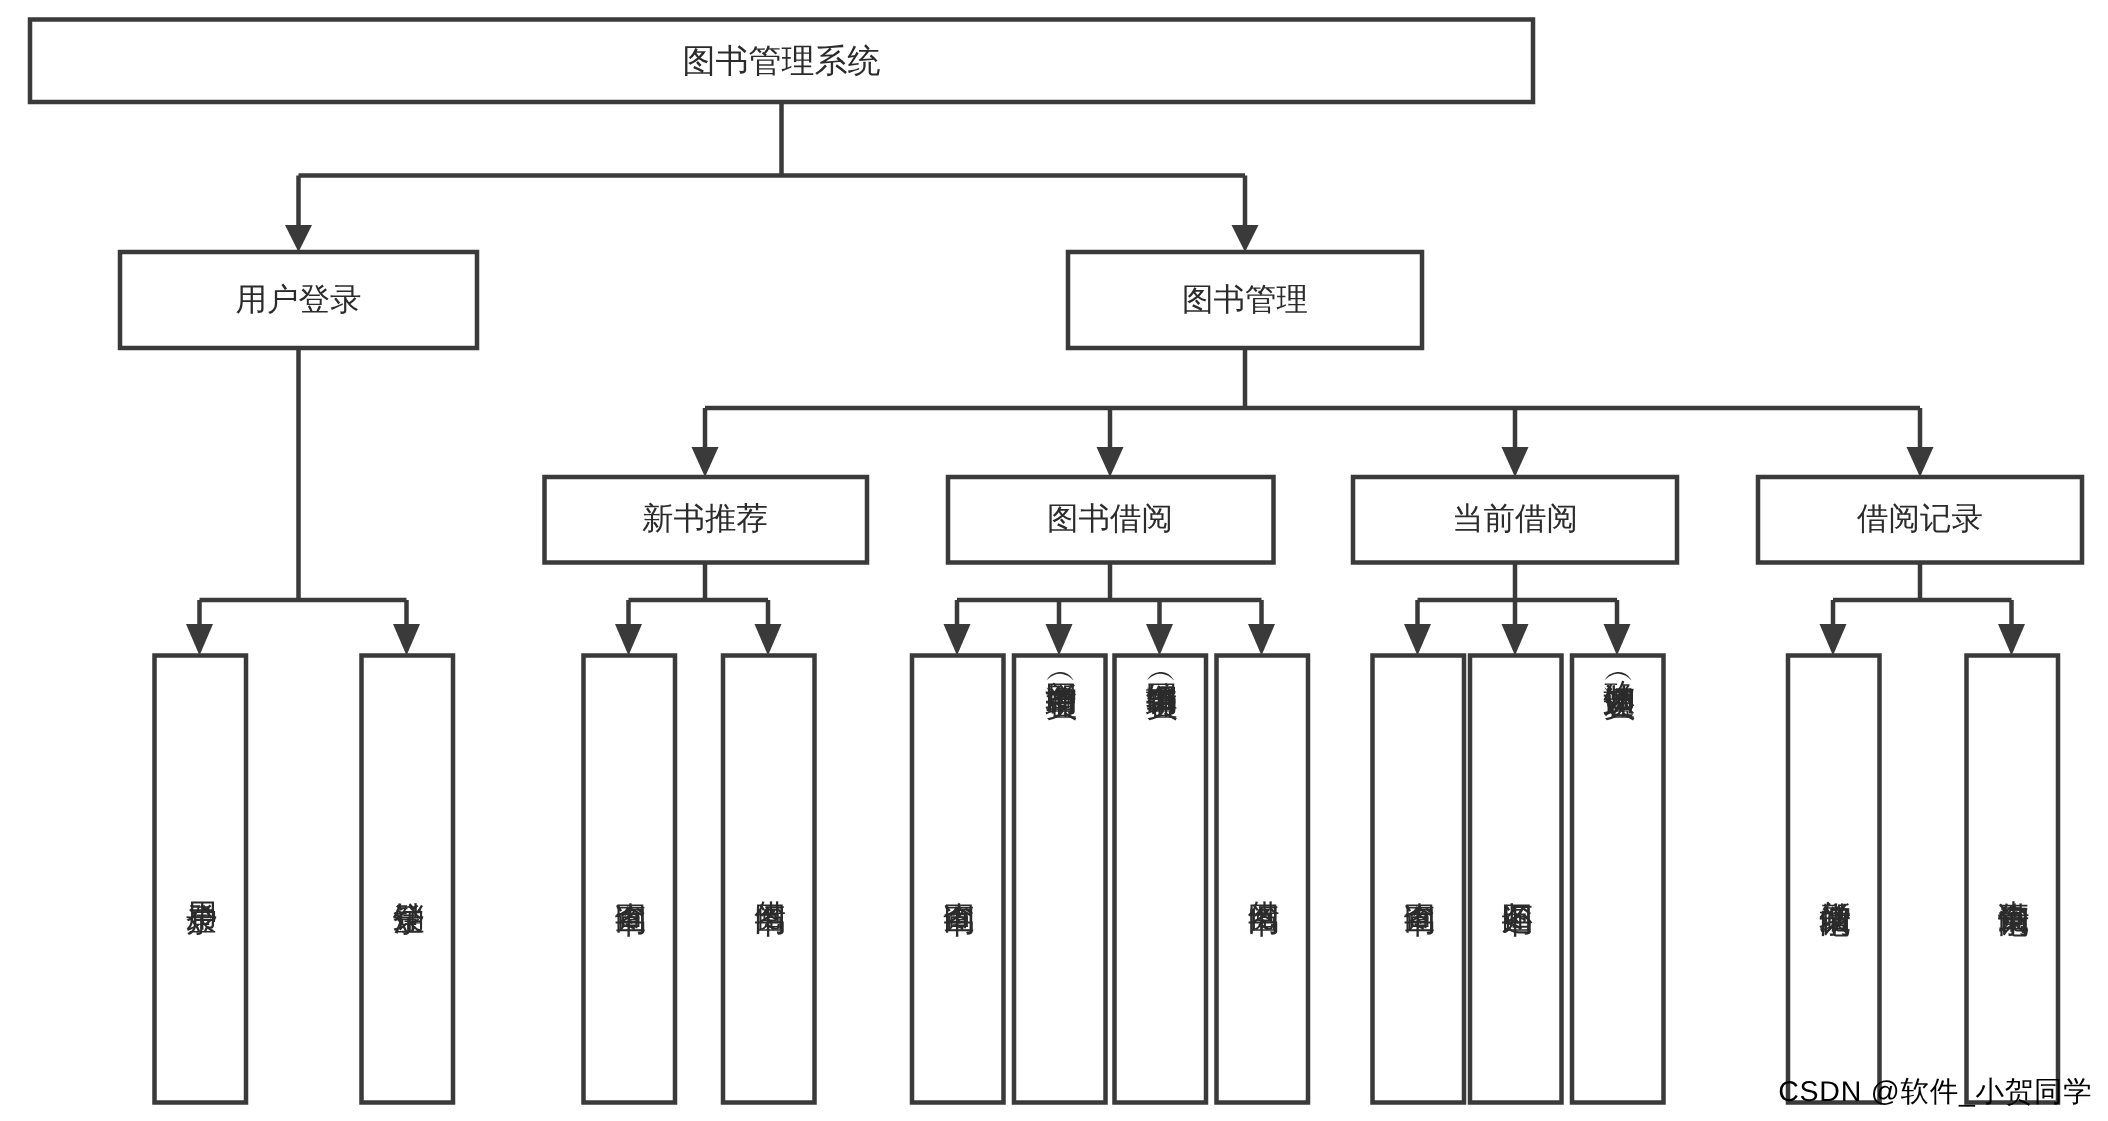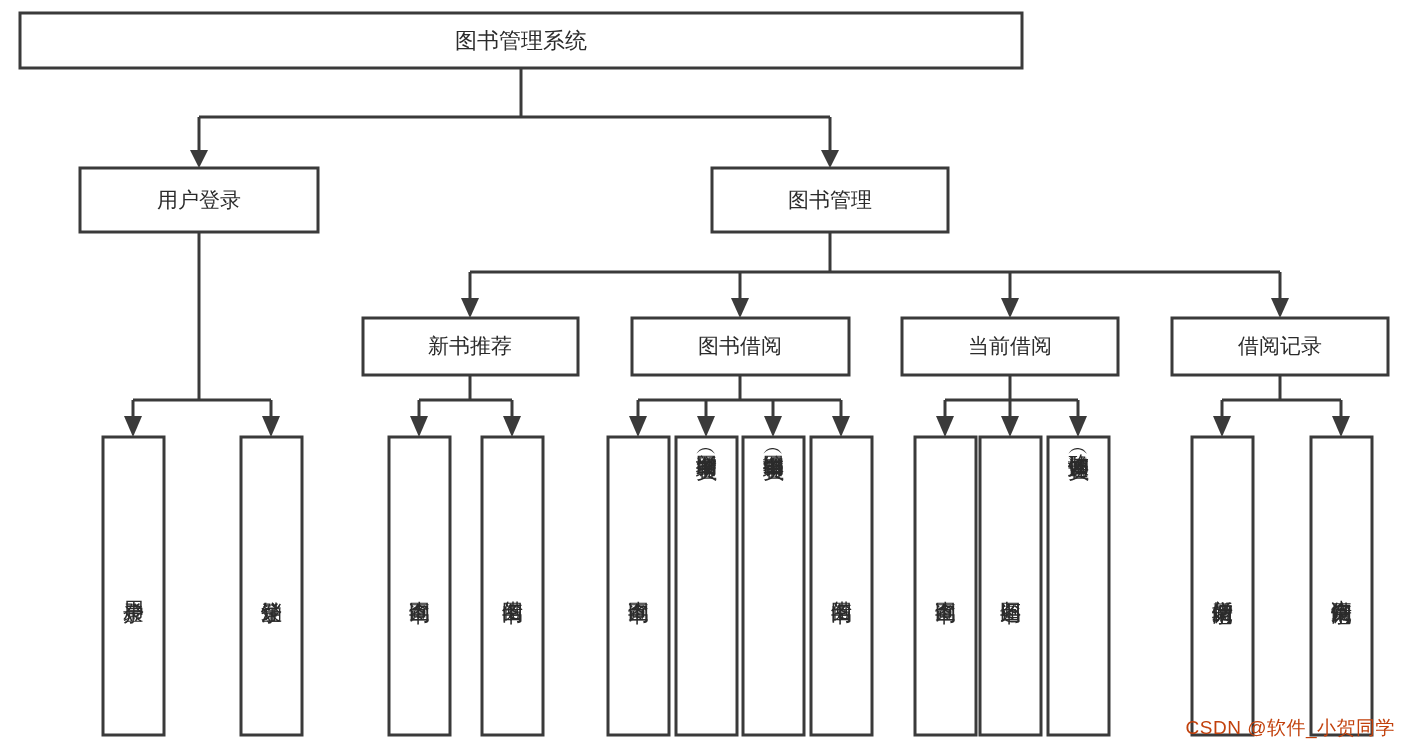--- a/index.html
+++ b/index.html
@@ -71,21 +71,21 @@
     color: #2b2b2b;
     letter-spacing: 1px;
     white-space: nowrap;
   }
   .watermark {
     position: absolute;
     right: 10px;
     bottom: 6px;
     font-family: "Liberation Sans", "DejaVu Sans", sans-serif;
     font-size: 19px;
-    color: #c2410c;
+    color: #000000;
     letter-spacing: 0.5px;
     white-space: nowrap;
   }
 </style>
 </head>
 <body>
 
 <div id="diagram-root">
 
   <svg class="diagram-svg" viewBox="0 0 1405 747" xmlns="http://www.w3.org/2000/svg">

